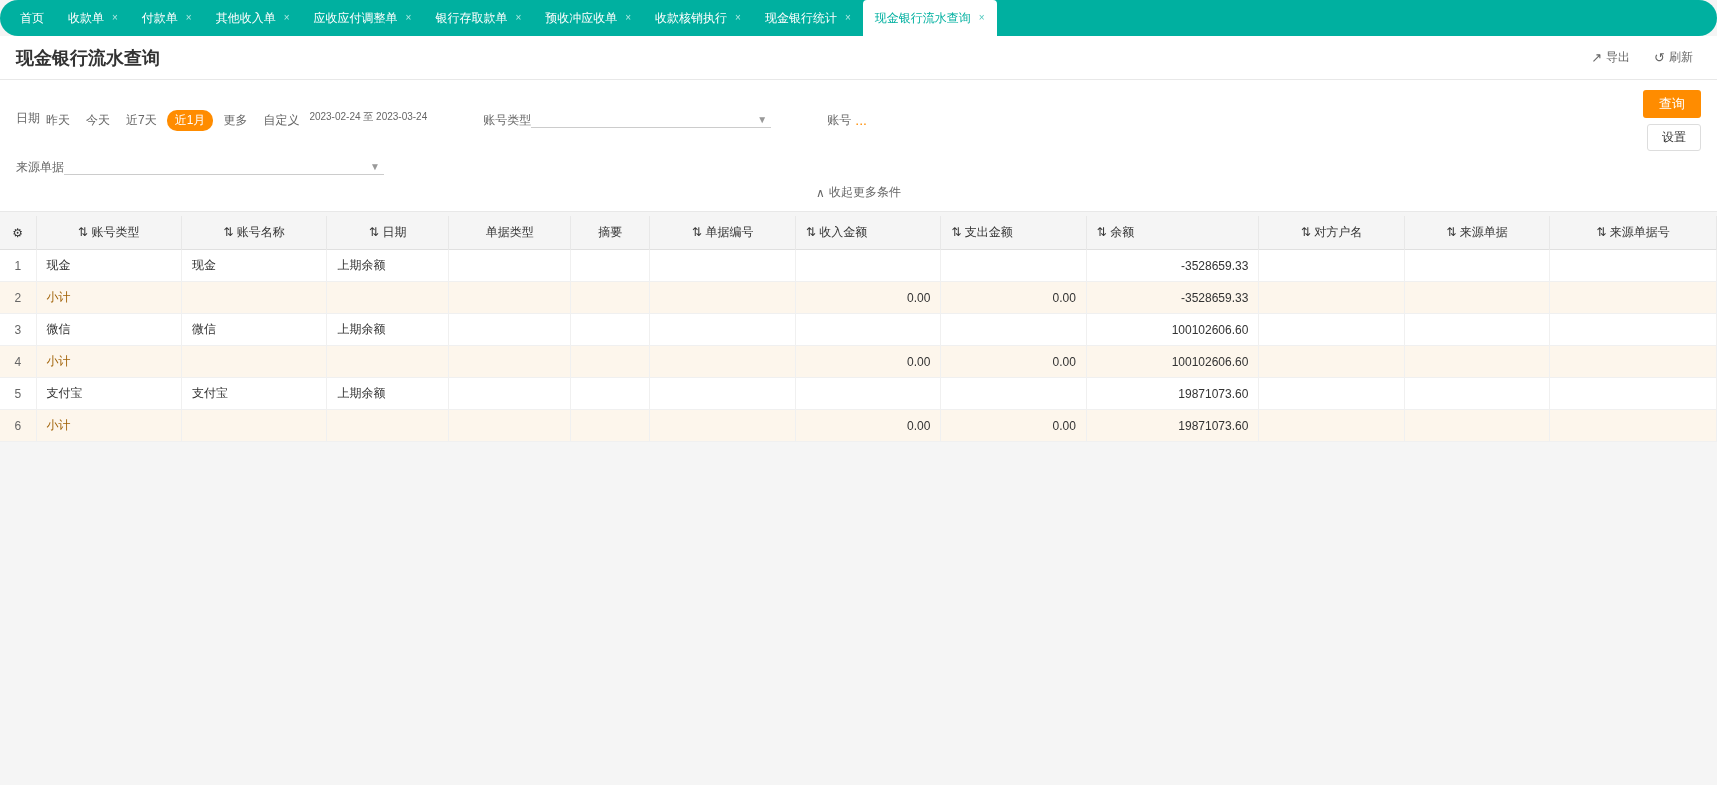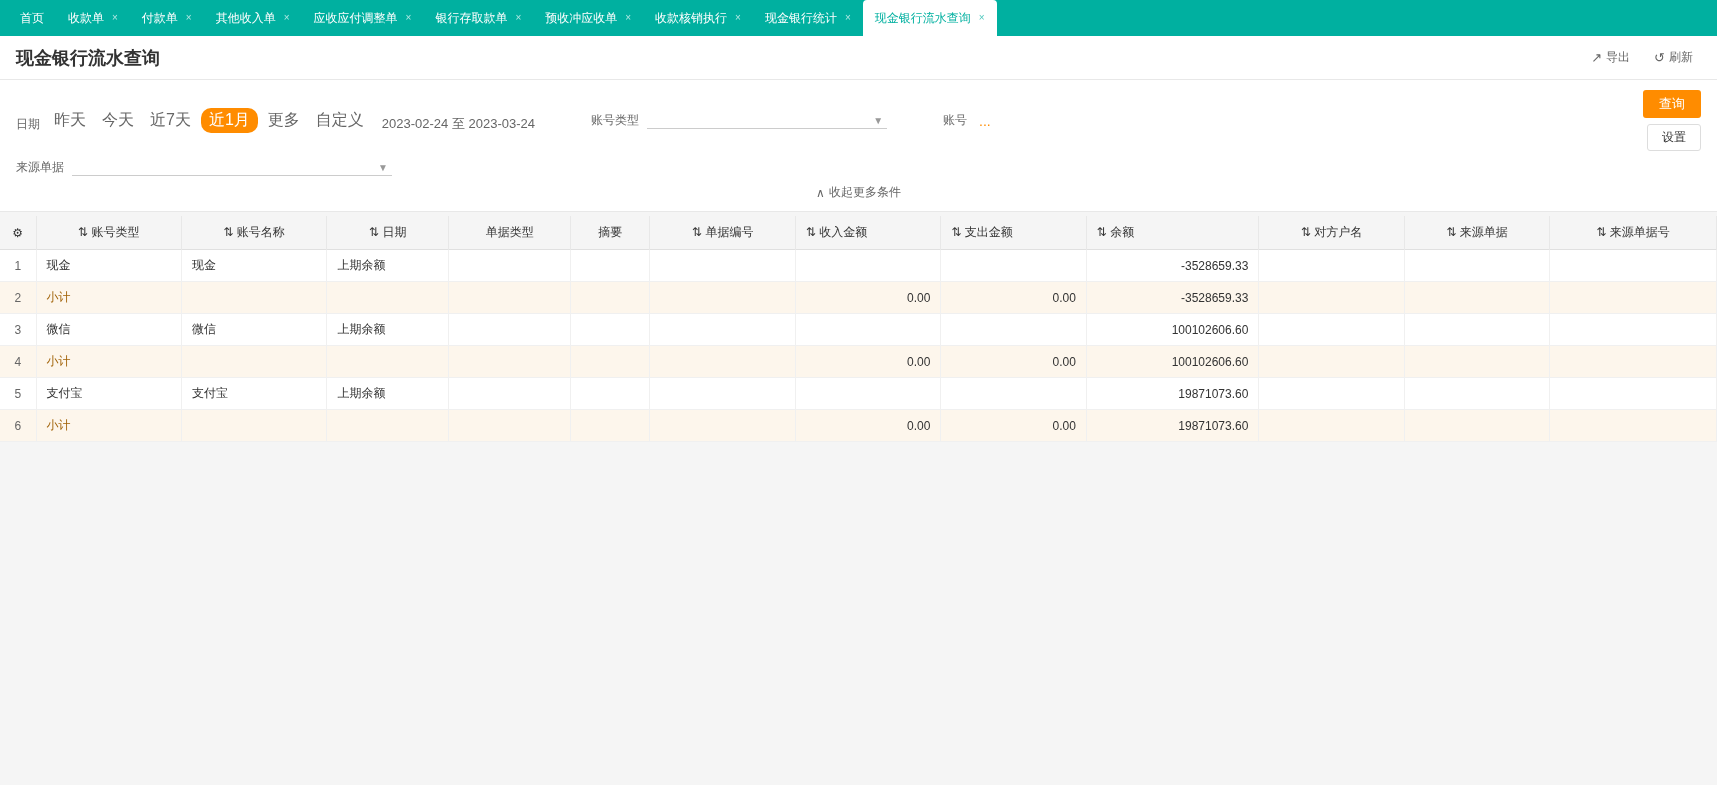--- a/index.html
+++ b/index.html
@@ -6,20 +6,21 @@
     body { font-family: "Microsoft YaHei", Arial, sans-serif; font-size: 12px; background: #f5f5f5; color: #333; }
 
     
     .top-nav {
       background: #00b0a0;
       display: flex;
       align-items: center;
       height: 36px;
       padding: 0 8px;
       overflow: hidden;
+      border-radius: 18px;
     }
     .nav-item {
       color: #fff;
       padding: 0 12px;
       height: 36px;
       line-height: 36px;
       cursor: pointer;
       white-space: nowrap;
       font-size: 12px;
       display: flex;
@@ -59,39 +60,38 @@
     }
     .filter-row {
       display: flex;
       align-items: center;
       margin-bottom: 8px;
       gap: 16px;
       flex-wrap: wrap;
     }
     .filter-group {
       display: flex;
-      align-items: flex-end;
-      gap: 8px;
+      align-items: flex-start;
     }
     .filter-label { color: #666; white-space: nowrap; font-size: 12px; }
     .date-options { display: flex; gap: 4px; align-items: center; }
     .date-opt {
       padding: 2px 6px;
       cursor: pointer;
       color: #666;
-      font-size: 16px;
+      font-size: 12px;
       border-radius: 3px;
     }
     .date-opt.active {
       background: #ff8c00;
       color: #fff;
       border-radius: 10px;
       padding: 2px 8px;
     }
-    .date-range { color: #666; font-size: 13px; margin-left: 4px; }
+    .date-range { color: #666; font-size: 10px; margin-left: 4px; }
     .filter-select {
       display: flex; align-items: center; gap: 4px;
       border-bottom: 1px solid #ccc;
       padding: 2px 4px;
       min-width: 200px;
       cursor: pointer;
       color: #666;
     }
     .filter-select .arrow { color: #999; font-size: 10px; }
     .filter-input {

